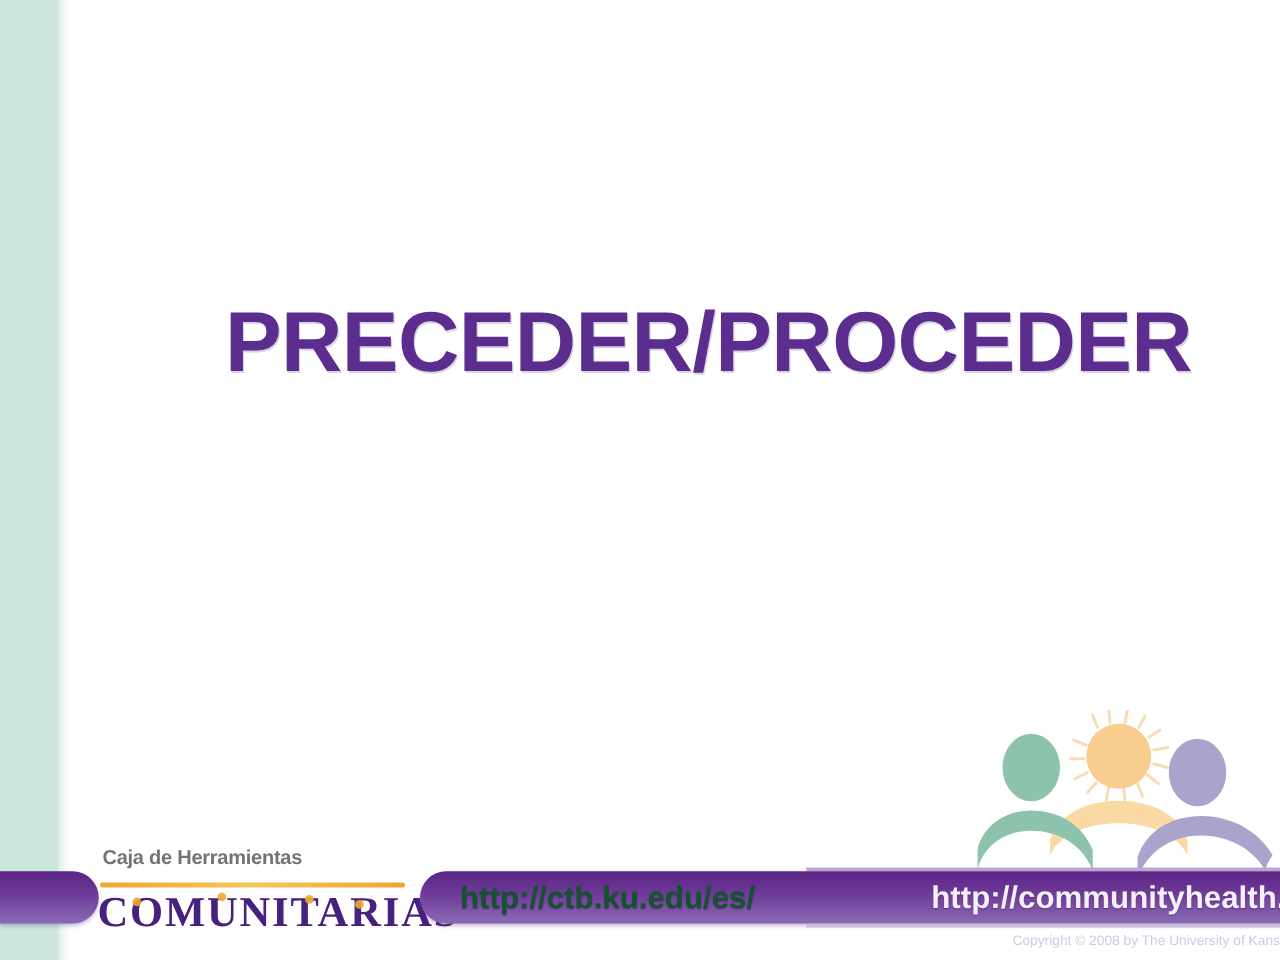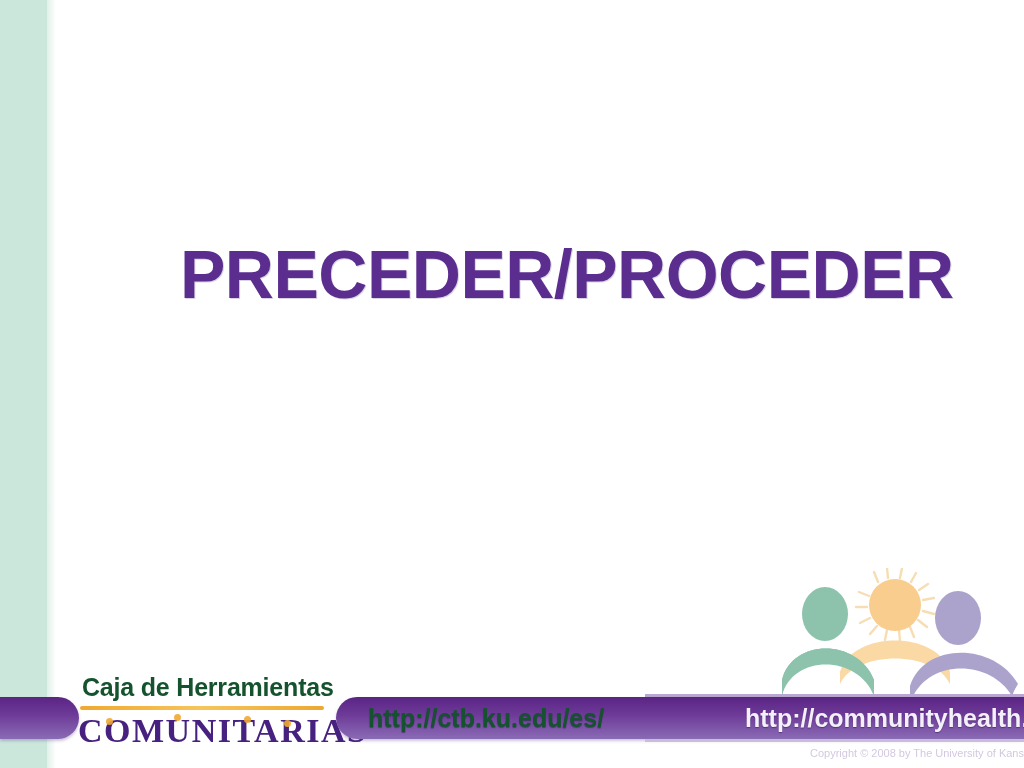--- a/index.html
+++ b/index.html
@@ -142,24 +142,24 @@
     position: absolute;
     left: 78px;
     top: 670px;
     width: 252px;
     height: 86px;
   }
   .ctb-logo-line1 {
     position: absolute;
     left: 4px;
     top: 2px;
-    color: #14532d;
+    color: #737373;
     font-family: "Liberation Sans", sans-serif;
     font-weight: bold;
-    font-size: 25px;
+    font-size: 16px;
     line-height: 30px;
     letter-spacing: -0.2px;
     white-space: nowrap;
   }
   .ctb-rule {
     position: absolute;
     left: 2px;
     top: 36px;
     width: 244px;
     height: 4px;

